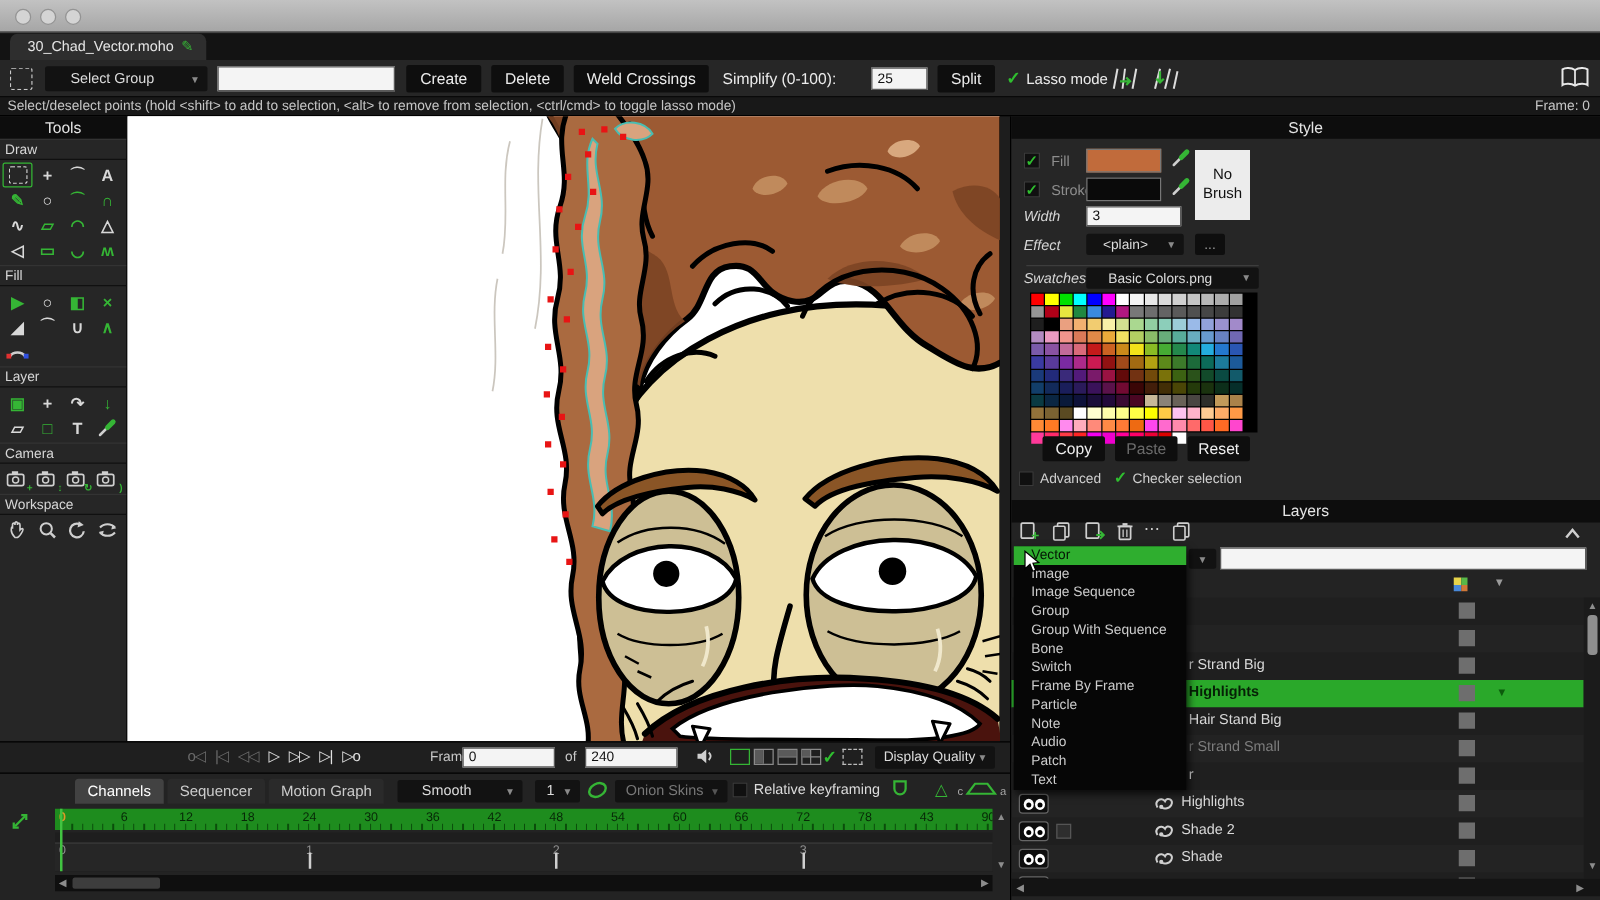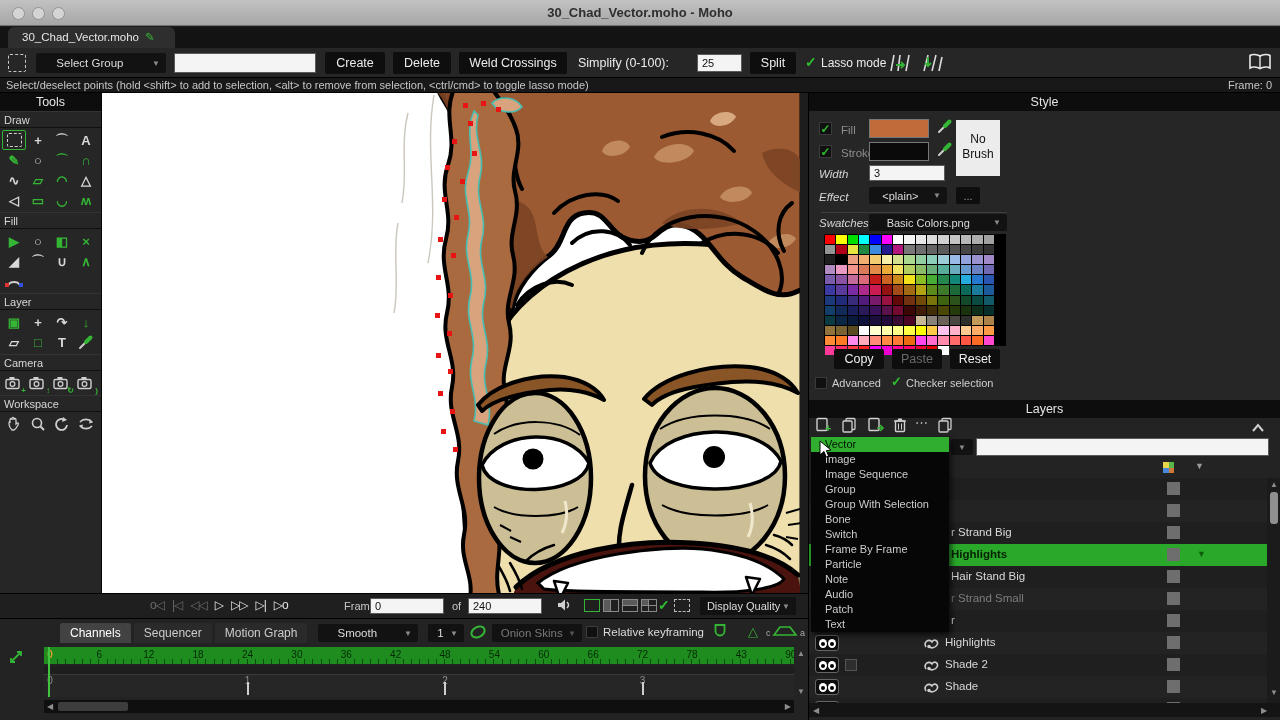--- a/index.html
+++ b/index.html
@@ -7,21 +7,21 @@
   #app { position:relative; width:1280px; height:720px; font-family:"Liberation Sans", sans-serif; background:#1d1d1d; color:#ddd; }
   .abs { position:absolute; }
 
   
   #titlebar { left:0; top:0; width:1280px; height:26px; background:linear-gradient(#c2c2c2,#a6a6a6); border-bottom:1px solid #6e6e6e; }
   .tl-dot { position:absolute; top:6.5px; width:13px; height:13px; border-radius:50%; background:#d4d4d4; border:1px solid #939393; }
   #win-title { position:absolute; width:100%; text-align:center; top:5px; font-size:13px; color:#2e2e2e; font-weight:bold; }
 
   
   #tabbar { left:0; top:27px; width:1280px; height:21px; background:#131313; }
-  #doc-tab { position:absolute; left:8px; top:0; height:21px; background:#2e2e2e; border-radius:6px 6px 0 0; padding:3px 20px 0 14px; font-size:11.5px; color:#e6e6e6; }
+  #doc-tab { position:absolute; left:8px; top:0; height:21px; background:#2e2e2e; border-radius:6px 6px 0 0; padding:3px 10px 0 14px; font-size:11.5px; color:#e6e6e6; }
   #doc-tab .pencil { color:#35b535; margin-left:6px; }
 
   
   #toolbar { left:0; top:48px; width:1280px; height:30px; background:#262626; border-bottom:1px solid #000; }
   .marquee-ic { width:18px; height:18px; border:1.6px dashed #c9c9c9; border-radius:2px; }
   .dd { background:#121212; border-radius:2px; color:#dcdcdc; font-size:11.5px; display:flex; align-items:center; padding:0 6px; }
   .dd .arr { margin-left:auto; color:#8a8a8a; font-size:8px; }
   .inp { background:#f4f4f4; border:1px solid #5a5a5a; color:#111; font-size:11px; padding:0 4px; font-family:"Liberation Sans",sans-serif; }
   .btn { background:#0e0e0e; color:#ececec; font-size:12.5px; display:flex; align-items:center; justify-content:center; border-radius:2px; }
   .tb-label { font-size:12.5px; color:#ececec; display:flex; align-items:center; }
@@ -89,21 +89,20 @@
 </style>
 </head>
 <body>
 
 <div id="app">
 
   <div class="abs" id="titlebar">
     <div class="tl-dot" style="left:12px"></div>
     <div class="tl-dot" style="left:32px"></div>
     <div class="tl-dot" style="left:52px"></div>
-    <div id="win-title">30_Chad_Vector.moho - Moho</div>
   </div>
 
   <div class="abs" id="tabbar">
     <div id="doc-tab">
       <span>30_Chad_Vector.moho</span><span class="pencil">✎</span>
     </div>
   </div>
 
   <div class="abs" id="toolbar">
     <div class="abs marquee-ic" style="left:8px;top:6px"></div>
@@ -625,21 +624,21 @@
     <div class="abs" style="left:0;top:303px;width:472px;height:14px;background:#141414">
       <span class="scr-ar abs" style="left:4px;top:3px">◀</span>
       <span class="scr-ar abs" style="left:452px;top:3px">▶</span>
     </div>
 
     <div id="layer-menu">
         <div class="mitem sel">Vector</div>
         <div class="mitem">Image</div>
         <div class="mitem">Image Sequence</div>
         <div class="mitem">Group</div>
-        <div class="mitem">Group With Selection</div>
+        <div class="mitem">Group With Sequence</div>
         <div class="mitem">Bone</div>
         <div class="mitem">Switch</div>
         <div class="mitem">Frame By Frame</div>
         <div class="mitem">Particle</div>
         <div class="mitem">Note</div>
         <div class="mitem">Audio</div>
         <div class="mitem">Patch</div>
         <div class="mitem">Text</div>
       </div>
     <div class="abs" style="left:10px;top:40px;z-index:40"><svg width="13" height="19">

